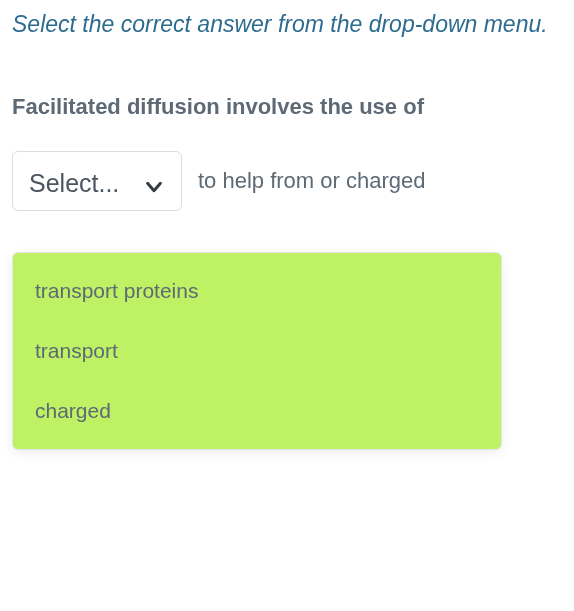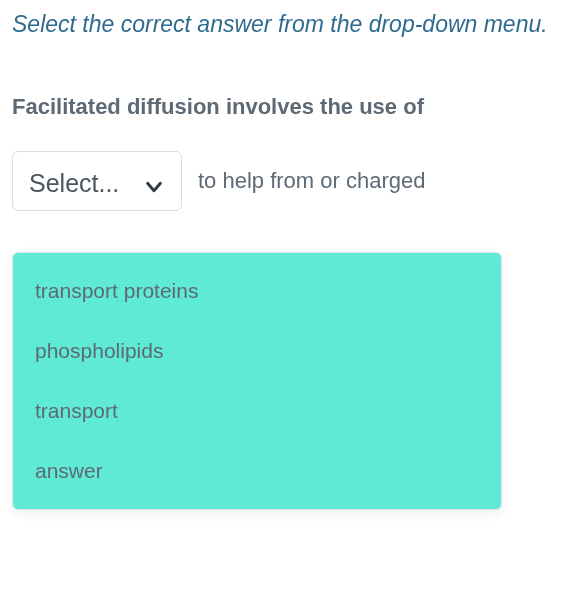--- a/index.html
+++ b/index.html
@@ -62,21 +62,21 @@
       font-size: 22px;
       color: #5d6a75;
       z-index: 0;
       white-space: nowrap;
     }
     .dropdown {
       position: absolute;
       left: 12px;
       top: 252px;
       width: 490px;
-      background: #5eead4;
+      background: #bef264;
       border: 1px solid #e3e7eb;
       border-radius: 6px;
       box-shadow: 0 3px 12px rgba(0,0,0,0.07);
       padding: 8px 0;
       z-index: 5;
     }
     .dropdown-item {
       padding: 18px 22px;
       font-size: 21px;
       color: #5d6a75;
@@ -101,16 +101,15 @@
   </div>
   <span class="tail-text">to help from or charged</span>
 </div>
 
 <div class="hidden-line">
   <span style="visibility:hidden;">molecules move across the cell membra</span><span>ne.</span>
 </div>
 
 <div class="dropdown">
   <div class="dropdown-item">transport proteins</div>
-  <div class="dropdown-item">phospholipids</div>
   <div class="dropdown-item">transport</div>
-  <div class="dropdown-item">answer</div>
+  <div class="dropdown-item">charged</div>
 </div>
 
 </body></html>

